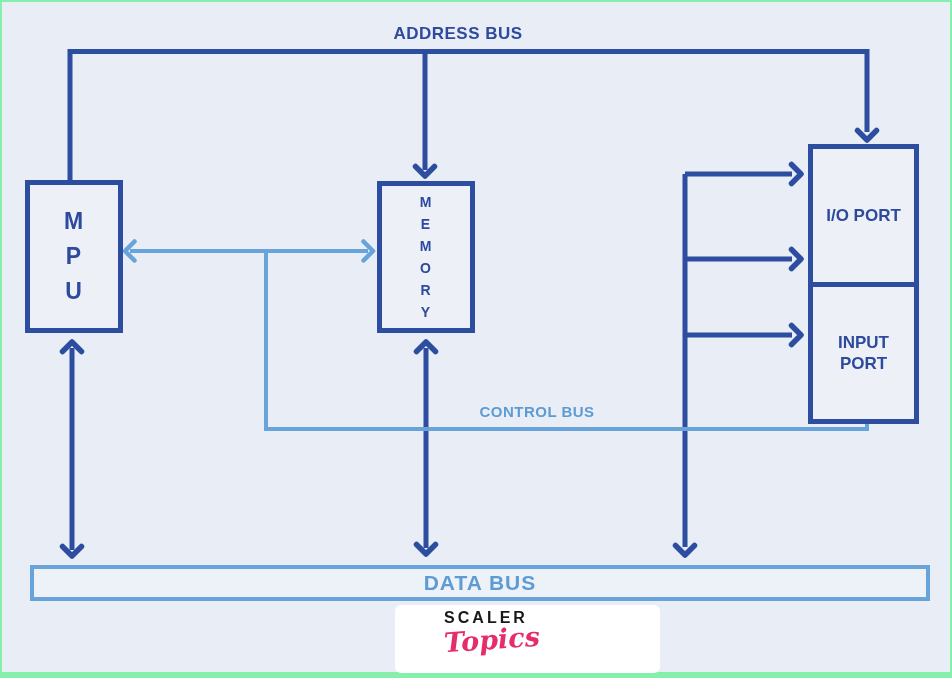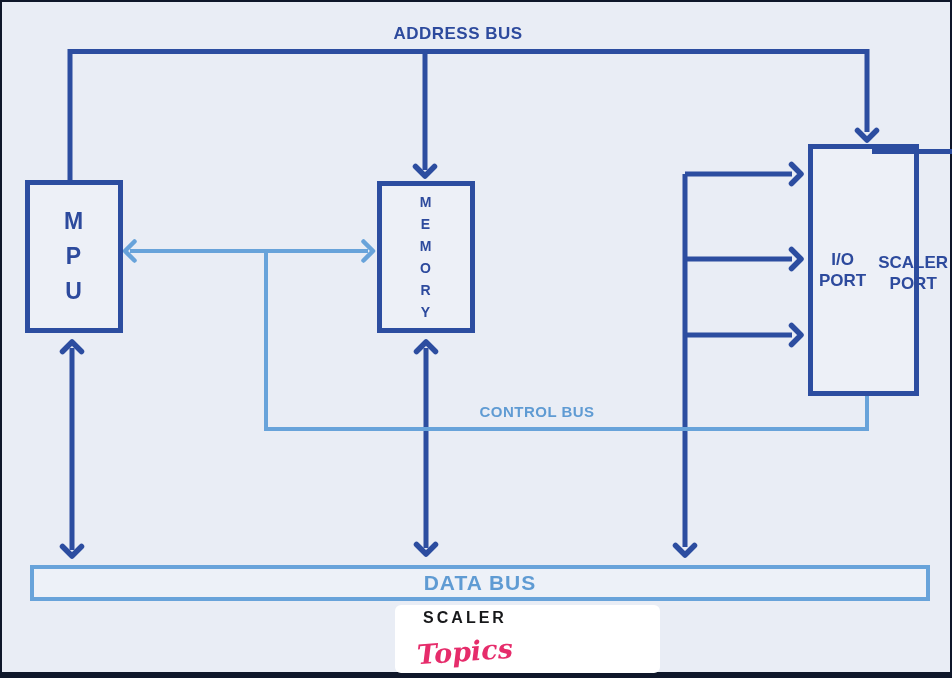--- a/index.html
+++ b/index.html
@@ -7,50 +7,50 @@
     --dark-blue:#2c4da0;
     --dark-text:#2d4a9d;
     --light-blue:#68a3da;
     --light-blue-text:#5f9bd3;
     --logo-black:#17181a;
     --logo-pink:#e62c6b;
     --box-fill:#edf0f7;
   }
   html,body{margin:0;padding:0;}
   body{font-family:"Liberation Sans", sans-serif; background:#444; }
-  .frame{position:relative;width:952px;height:678px;background:#0f172a;overflow:hidden;}
+  .frame{position:relative;width:952px;height:678px;background:#86efac;overflow:hidden;}
   .canvas{position:absolute;left:2px;top:2px;width:948px;height:670px;background:var(--background);}
   .canvas > *{position:absolute;}
   svg.wires{left:0;top:0;width:952px;height:678px;pointer-events:none;}
   .ln-dark{stroke:var(--dark-blue);stroke-width:5;fill:none;}
   .ln-light{stroke:var(--light-blue);stroke-width:4;fill:none;}
   .ar-dark{stroke:var(--dark-blue);stroke-width:5.5;fill:none;stroke-linecap:round;stroke-linejoin:round;}
   .ar-light{stroke:var(--light-blue);stroke-width:4.5;fill:none;stroke-linecap:round;stroke-linejoin:round;}
 
   .bus-label{font-weight:700;letter-spacing:.5px;white-space:nowrap;}
   .address-label{top:22px;left:456px;transform:translateX(-50%);font-size:17px;color:var(--dark-text);}
   .control-label{top:401px;left:535px;transform:translateX(-50%);font-size:15px;color:var(--light-blue-text);}
 
   .node{border:5px solid var(--dark-blue);background:var(--box-fill);box-sizing:border-box;
         display:flex;flex-direction:column;align-items:center;justify-content:center;
         color:var(--dark-text);font-weight:700;text-align:center;}
   .mpu-box{left:23px;top:178px;width:98px;height:153px;font-size:23px;line-height:35px;letter-spacing:1px;}
   .memory-box{left:375px;top:179px;width:98px;height:152px;font-size:14px;line-height:22px;letter-spacing:1px;}
-  .ports-box{left:806px;top:142px;width:111px;height:252px;border:5px solid var(--dark-blue);
-             background:var(--box-fill);box-sizing:border-box;display:flex;flex-direction:row;}
+  .ports-box{left:806px;top:142px;width:111px;height:280px;border:5px solid var(--dark-blue);
+             background:var(--box-fill);box-sizing:border-box;display:flex;flex-direction:column;}
   .port-cell{flex:1;display:flex;align-items:center;justify-content:center;color:var(--dark-text);
              font-weight:700;font-size:17px;line-height:21px;text-align:center;padding:2px 6px;box-sizing:border-box;}
   .port-cell + .port-cell{border-top:5px solid var(--dark-blue);}
 
   .data-bus{left:28px;top:563px;width:900px;height:36px;border:4px solid var(--light-blue);
             background:#edf1f8;box-sizing:border-box;display:flex;align-items:center;justify-content:center;
             color:var(--light-blue-text);font-weight:700;font-size:21px;letter-spacing:1px;}
 
   .logo-bg{left:393px;top:603px;width:265px;height:68px;background:#ffffff;border-radius:6px;}
-  .logo{left:463px;top:608px;transform:translateX(-50%);display:flex;flex-direction:column;align-items:center;gap:12px;}
+  .logo{left:490px;top:608px;transform:translateX(-50%);display:flex;flex-direction:column;}
   .logo-brand{color:var(--logo-black);font-weight:800;font-size:16px;letter-spacing:3px;line-height:16px;}
   .logo-sub{color:var(--logo-pink);font-family:"DejaVu Serif", serif;font-style:italic;font-weight:700;
             font-size:27px;line-height:30px;margin-top:-1px;transform:rotate(-4deg);}
 </style>
 </head>
 <body>
 
 <div class="frame">
   <div class="canvas">
 
@@ -98,21 +98,21 @@
       <span>M</span>
       <span>E</span>
       <span>M</span>
       <span>O</span>
       <span>R</span>
       <span>Y</span>
     </div>
 
     <div class="ports-box">
       <div class="port-cell">I/O PORT</div>
-      <div class="port-cell">SCALER PORT</div>
+      <div class="port-cell">INPUT PORT</div>
     </div>
 
     <div class="data-bus">
       <span>DATA BUS</span>
     </div>
 
     <div class="logo-bg"></div>
     <div class="logo">
       <span class="logo-brand">SCALER</span>
       <span class="logo-sub">Topics</span>

